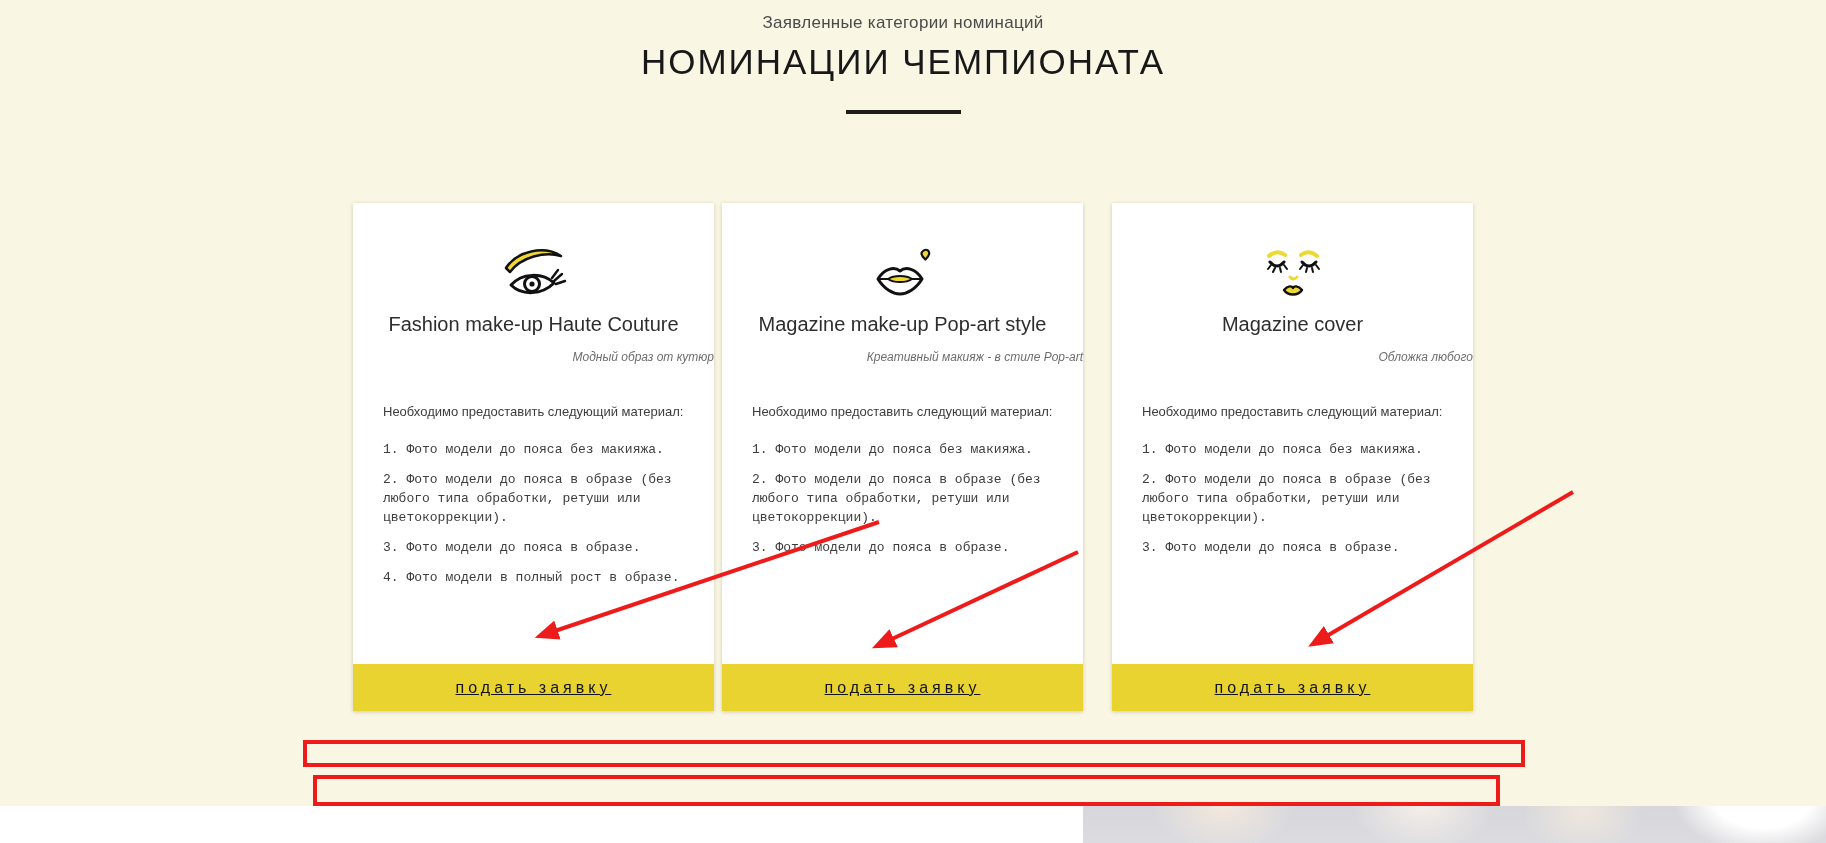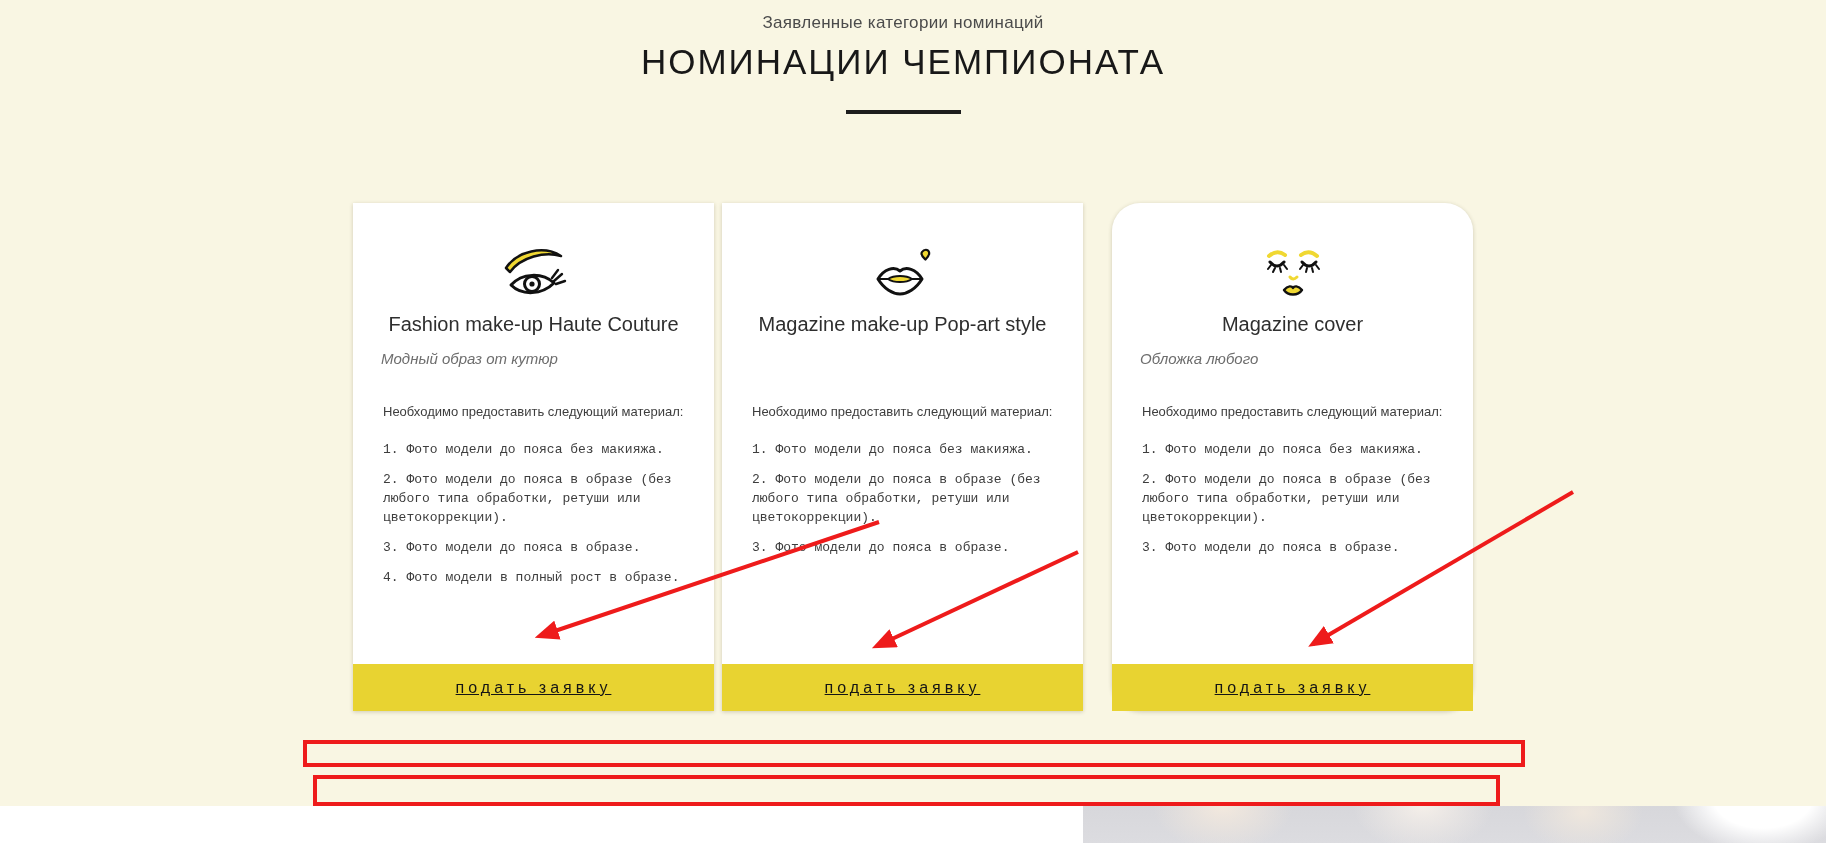--- a/index.html
+++ b/index.html
@@ -13,28 +13,28 @@
 
   .eyebrow-text { position:absolute; left:0; top:13px; width:1806px; text-align:center;
                   font-size:17px; color:#4b4b4b; letter-spacing:.3px; }
   .main-title  { position:absolute; left:0; top:42px; width:1806px; text-align:center;
                  font-size:35px; font-weight:400; color:#181818; letter-spacing:2px; }
   .title-underline { position:absolute; left:846px; top:110px; width:115px; height:4px; background:#1d1d1d; }
 
   
   .card { position:absolute; top:203px; width:361px; height:508px; background:#ffffff;
           box-shadow:0 1px 4px rgba(60,55,20,.22); }
-  .card.c1 { left:331px;margin-left:22px; } .card.c2 { left:722px; } .card.c3 { left:1112px;border-radius:28px; }
+  .card.c1 { left:331px;margin-left:22px; } .card.c2 { left:722px; } .card.c3 { left:1112px; }
 
   .card-icon { position:absolute; top:40px; left:0; width:100%; height:62px;
                display:flex; align-items:center; justify-content:center; }
   .card-title { position:absolute; top:110px; left:0; width:100%; text-align:center;
                 font-size:20px; font-weight:400; color:#2e2e2e; }
-  .card-subtitle { position:absolute; top:147px; left:0; width:100%; text-align:left;
-                   font-style:italic; font-size:15px; color:#6d6d6d;padding-left:28px; }
+  .card-subtitle { position:absolute; top:147px; left:0; width:100%; text-align:right;
+                   font-style:italic; font-size:12px; color:#6d6d6d;padding-left:28px; }
   .card-body { position:absolute; top:198px; left:30px; right:22px;
                font-size:13px; color:#3d3d3d; }
   .card-body .intro { line-height:21px; margin-bottom:18px; }
   .card-body .item  { line-height:19px; margin-bottom:11px;font-family:Liberation Mono, monospace; }
 
   .apply-btn { position:absolute; left:0; bottom:0; width:100%; height:47px;
                background:#e8d331; border:none; cursor:pointer;
                font-family:"Liberation Sans", sans-serif;
                font-size:16px; color:#151515; letter-spacing:4px;text-decoration:underline; }
 
@@ -92,20 +92,21 @@
     <div class="card c2">
       <div class="card-icon">
         <svg class="icon-svg" width="74" height="60" viewBox="0 0 74 60">
           <path d="M56 8 c2-3 6-3 7 0 c1 3-2 6-3.5 7.5 C 58 14, 54 11, 56 8 Z" fill="#f0d832" stroke="#111" stroke-width="2.2" stroke-linejoin="round"></path>
           <path d="M12 35 C 18 25, 28 22, 34 27 C 40 22, 50 25, 56 35 C 50 45, 41 50, 34 50 C 27 50, 18 45, 12 35 Z" fill="#fff" stroke="#111" stroke-width="3" stroke-linejoin="round"></path>
           <path d="M13 35 L55 35" stroke="#111" stroke-width="2"></path>
           <path d="M22 35 C 28 31, 40 31, 46 35 C 40 39, 28 39, 22 35 Z" fill="#f0d832" stroke="#111" stroke-width="2"></path>
         </svg>
       </div>
       <div class="card-title">Magazine make-up Pop-art style</div>
+      <div class="card-subtitle">Креативный макияж - в стиле Pop-art</div>
       <div class="card-body">
         <p class="intro">Необходимо предоставить следующий материал:</p>
         <p class="item">1. Фото модели до пояса без макияжа.</p>
         <p class="item">2. Фото модели до пояса в образе (без любого типа обработки, ретуши или цветокоррекции).</p>
         <p class="item">3. Фото модели до пояса в образе.</p>
       </div>
       <button class="apply-btn">подать заявку</button>
     </div>
 
     <div class="card c3">

